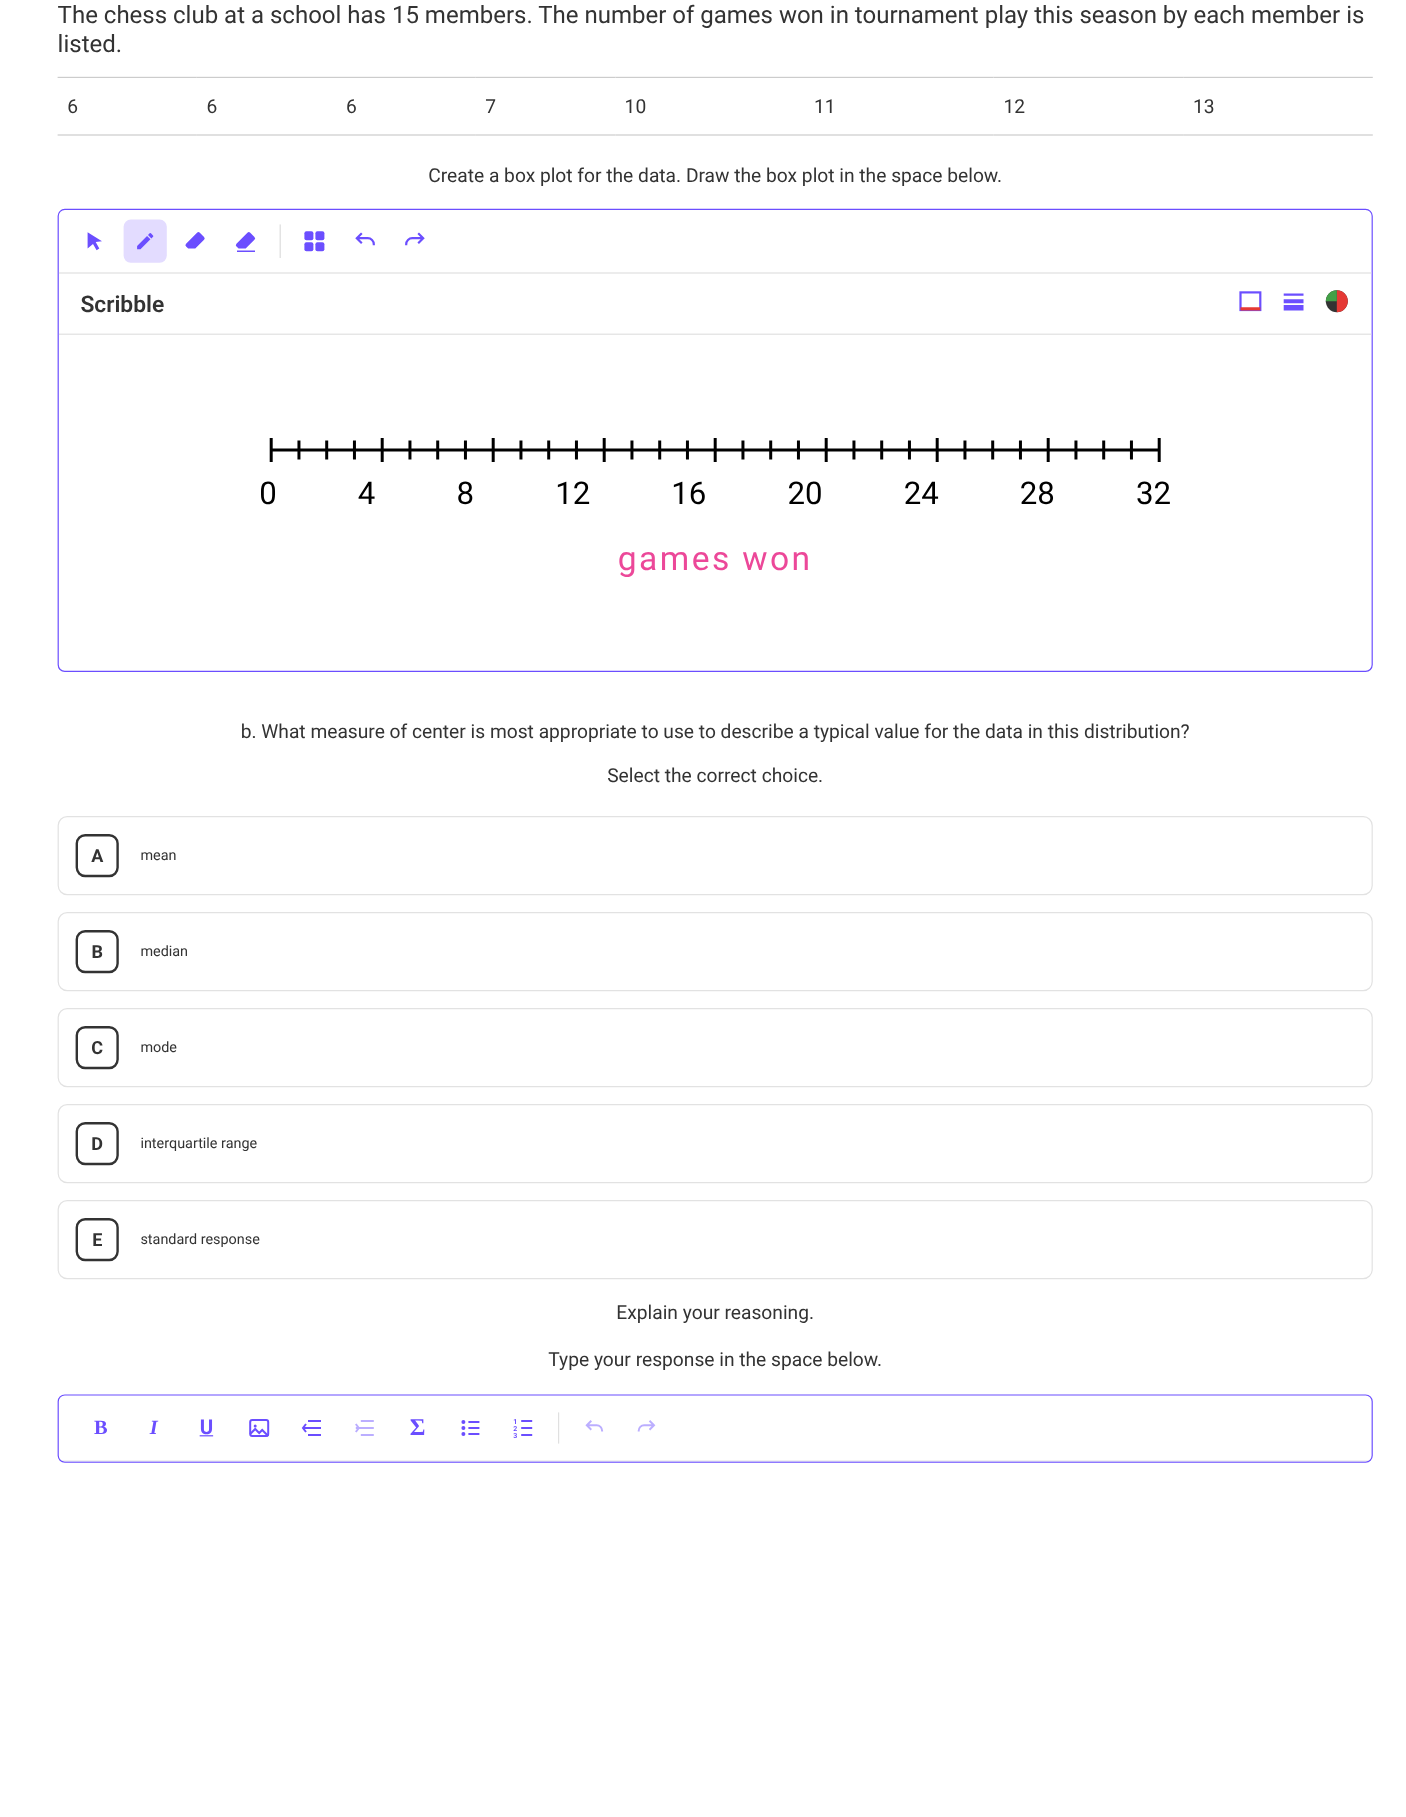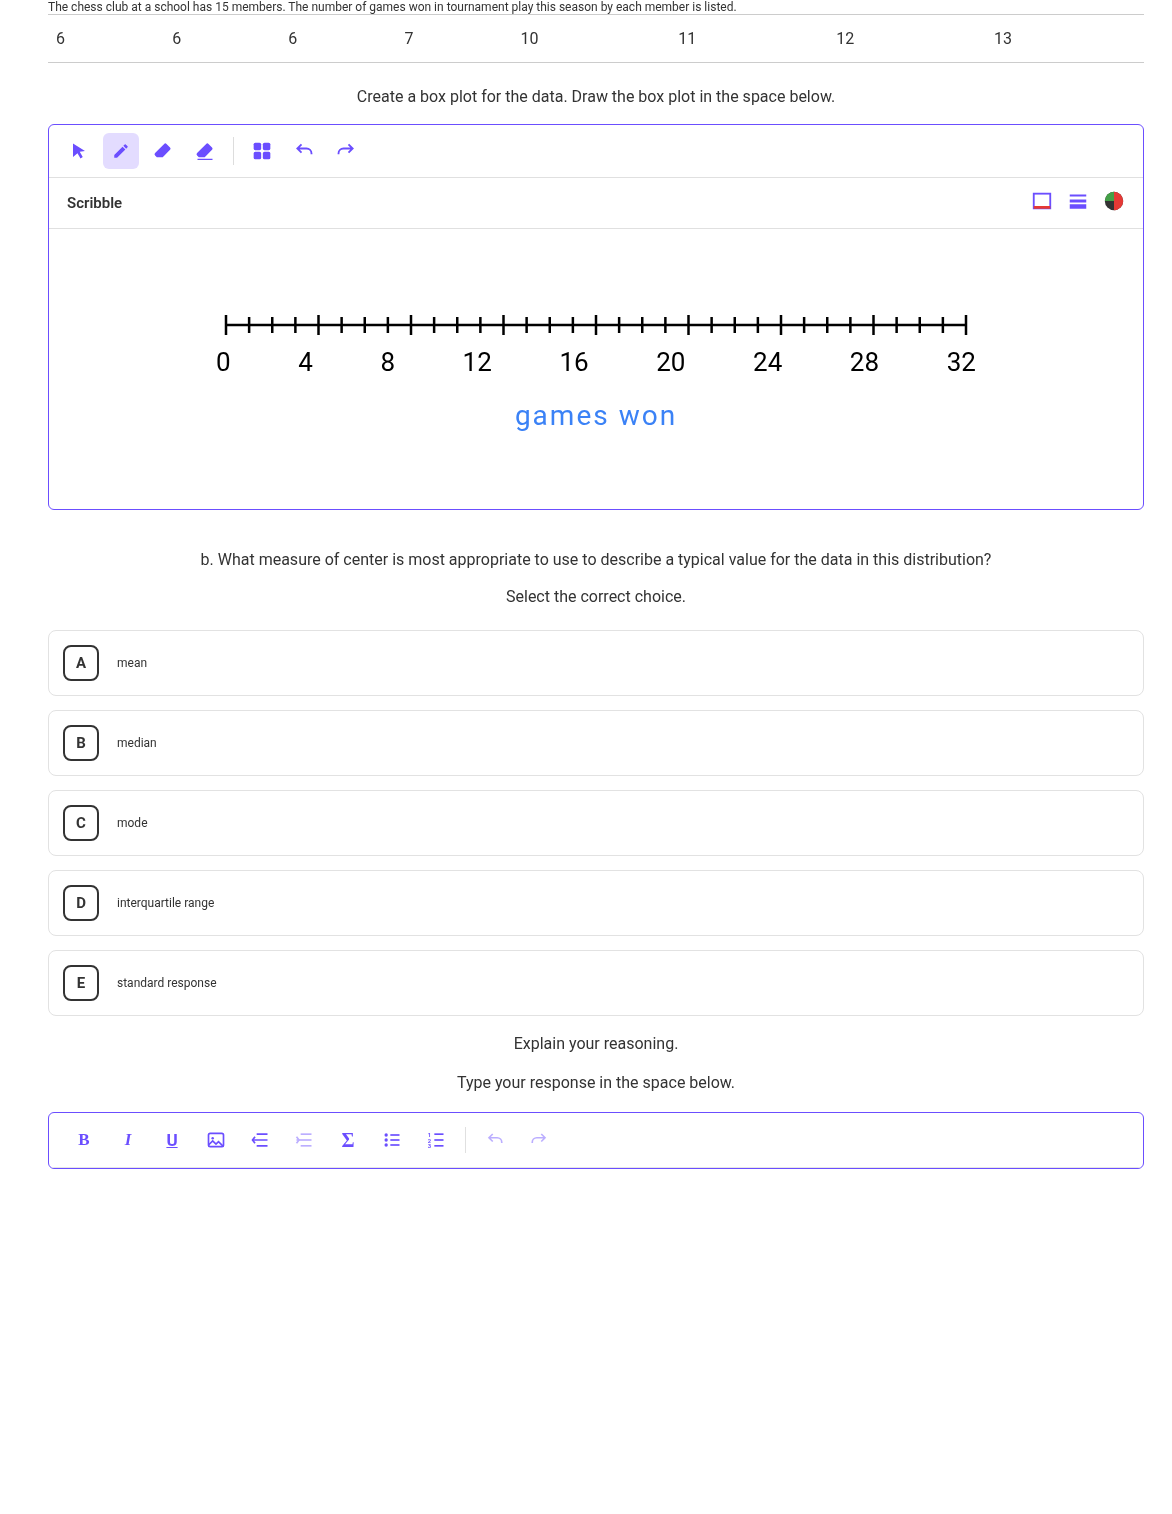--- a/index.html
+++ b/index.html
@@ -3,21 +3,21 @@
   <meta charset="utf-8">
   <style>
     * { box-sizing: border-box; margin: 0; padding: 0; }
     body {
       font-family: -apple-system, BlinkMacSystemFont, "Segoe UI", Roboto, sans-serif;
       background: #fff;
       color: #333;
       padding: 0 28px 30px 48px;
       width: 1172px;
     }
-    .intro-text { font-size: 12px; color: #333; }
+    .intro-text { font-size: 20px; color: #333; margin-bottom: 16px; }
     .data-table { width: 100%; border-collapse: collapse; margin-bottom: 24px; }
     .data-table td { padding: 14px 8px; font-size: 16px; color: #333; text-align: left; }
     .data-table tr { border-top: 1px solid #ccc; border-bottom: 1px solid #ccc; }
     .prompt-text { font-size: 16px; color: #333; margin: 18px 0; text-align: center; }
     .drawing-widget {
       border: 1.5px solid #6B4EFF;
       border-radius: 6px;
       overflow: hidden;
       margin-bottom: 40px;
     }
@@ -40,21 +40,21 @@
     }
     .tool-btn.selected { background: #E3DCFF; }
     .tool-sep { width: 1px; height: 28px; background: #ddd; margin: 0 4px; }
     .toolbar2 {
       display: flex;
       align-items: center;
       justify-content: space-between;
       padding: 12px 18px;
       border-bottom: 1px solid #e0e0e0;
     }
-    .toolbar2-label { font-size: 15px; font-weight: 600; color: #333; }
+    .toolbar2-label { font-size: 19px; font-weight: 600; color: #333; }
     .toolbar2-right { display: flex; gap: 14px; align-items: center; }
     .canvas-area {
       height: 280px;
       display: flex;
       flex-direction: column;
       align-items: center;
       justify-content: center;
       padding: 20px;
     }
     .axis-container {
@@ -66,21 +66,21 @@
     }
     .axis-line-wrap { width: 760px; display:flex; flex-direction:column; align-items:center; }
     .axis-labels {
       display: flex;
       justify-content: space-between;
       width: 760px;
       font-size: 26px;
       color: #000;
       margin-top: 4px;
     }
-    .axis-title { font-size: 28px; color: #3b82f6; margin-top: 14px; letter-spacing: 2px; text-align: center; }
+    .axis-title { font-size: 28px; color: #ec4899; margin-top: 14px; letter-spacing: 2px; text-align: center; }
     .mc-container { border-collapse: separate; }
     .option-row {
       display: flex;
       align-items: center;
       border: 1.5px solid #e2e2e2;
       border-radius: 8px;
       padding: 14px 14px;
       margin-bottom: 14px;
       cursor: pointer;
     }

